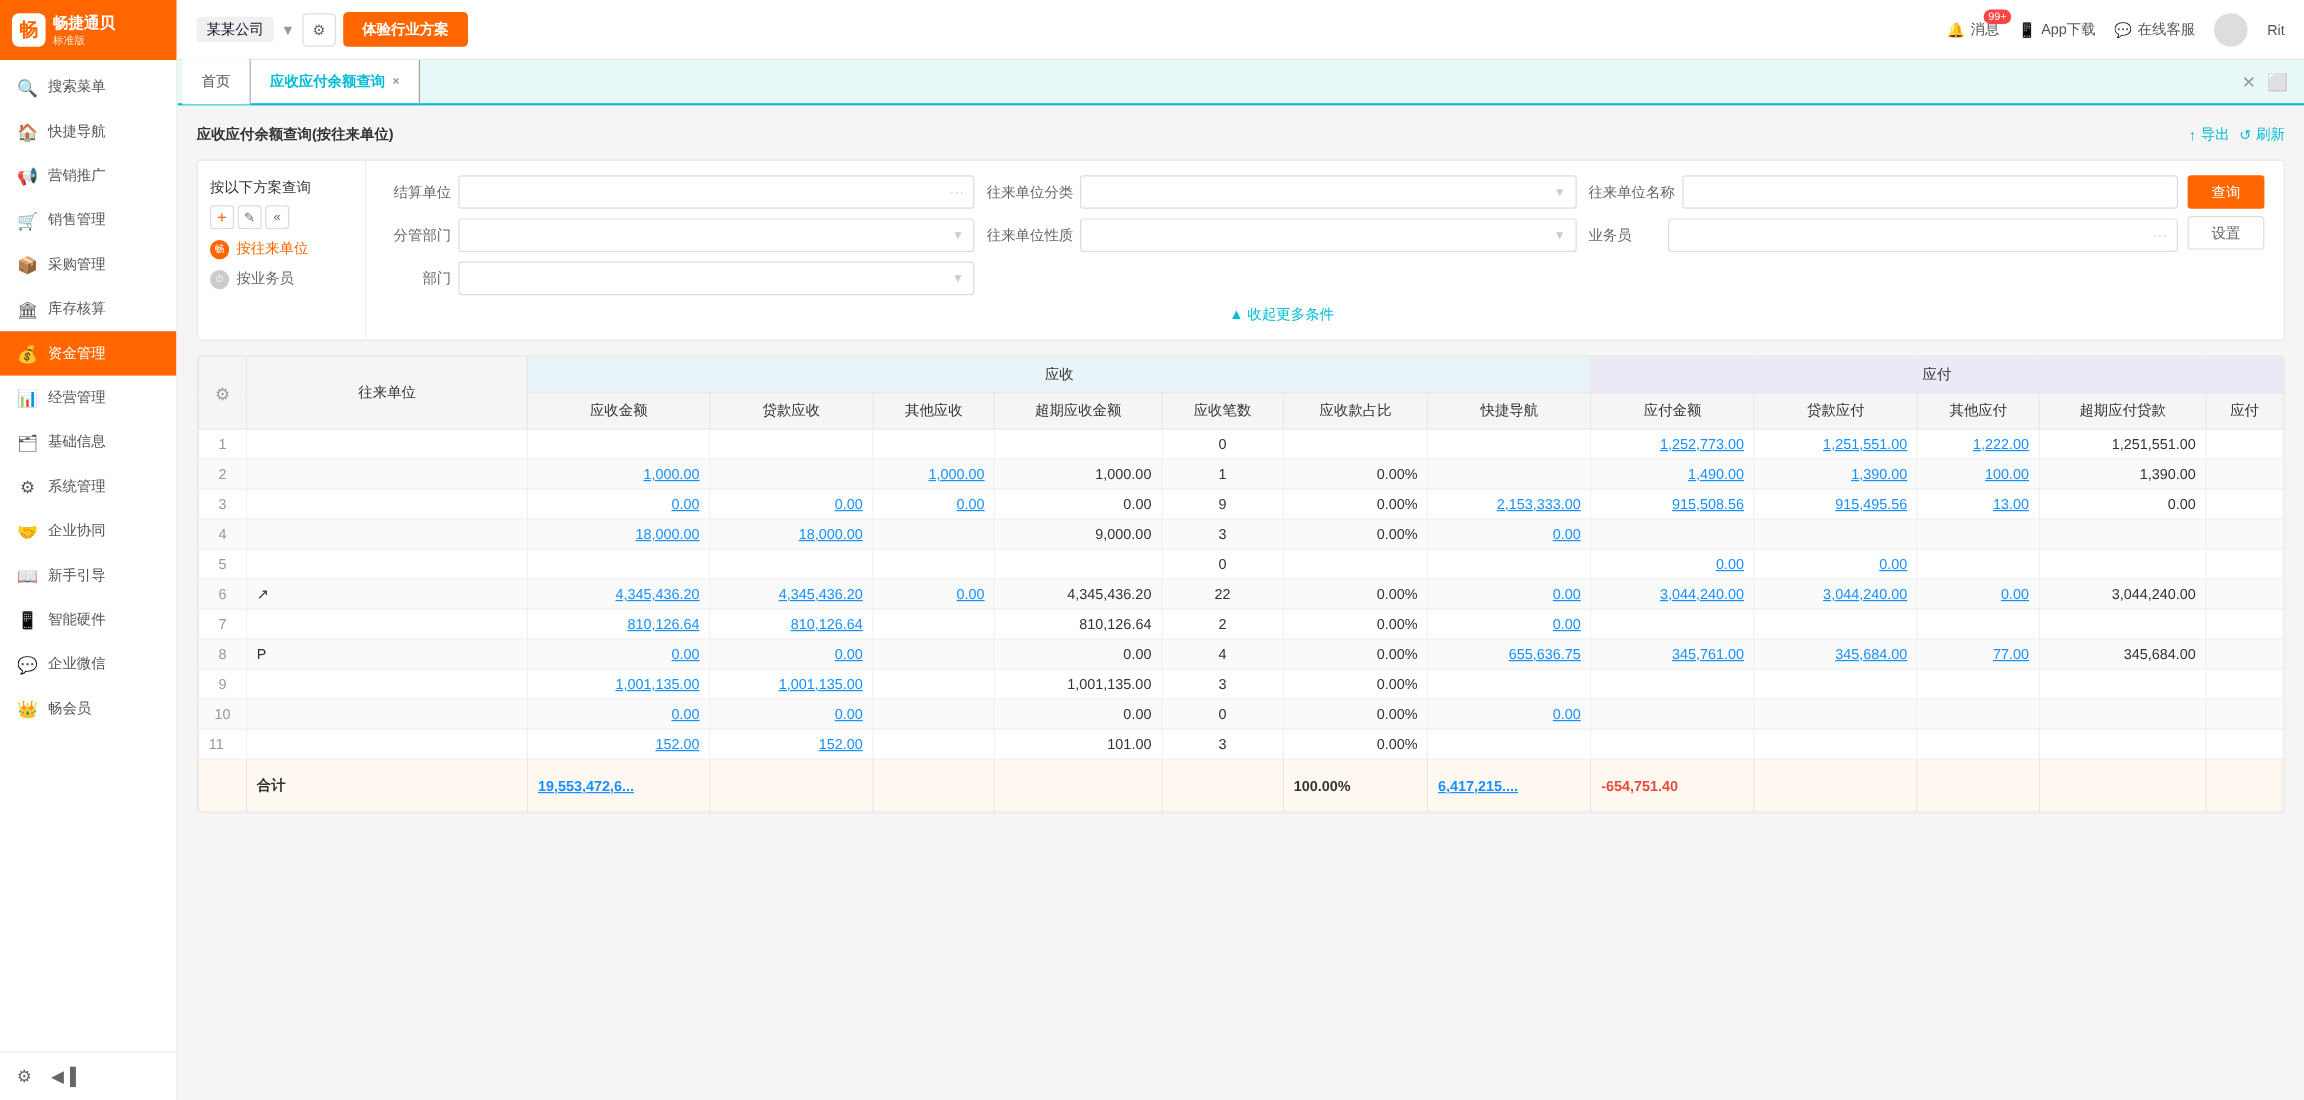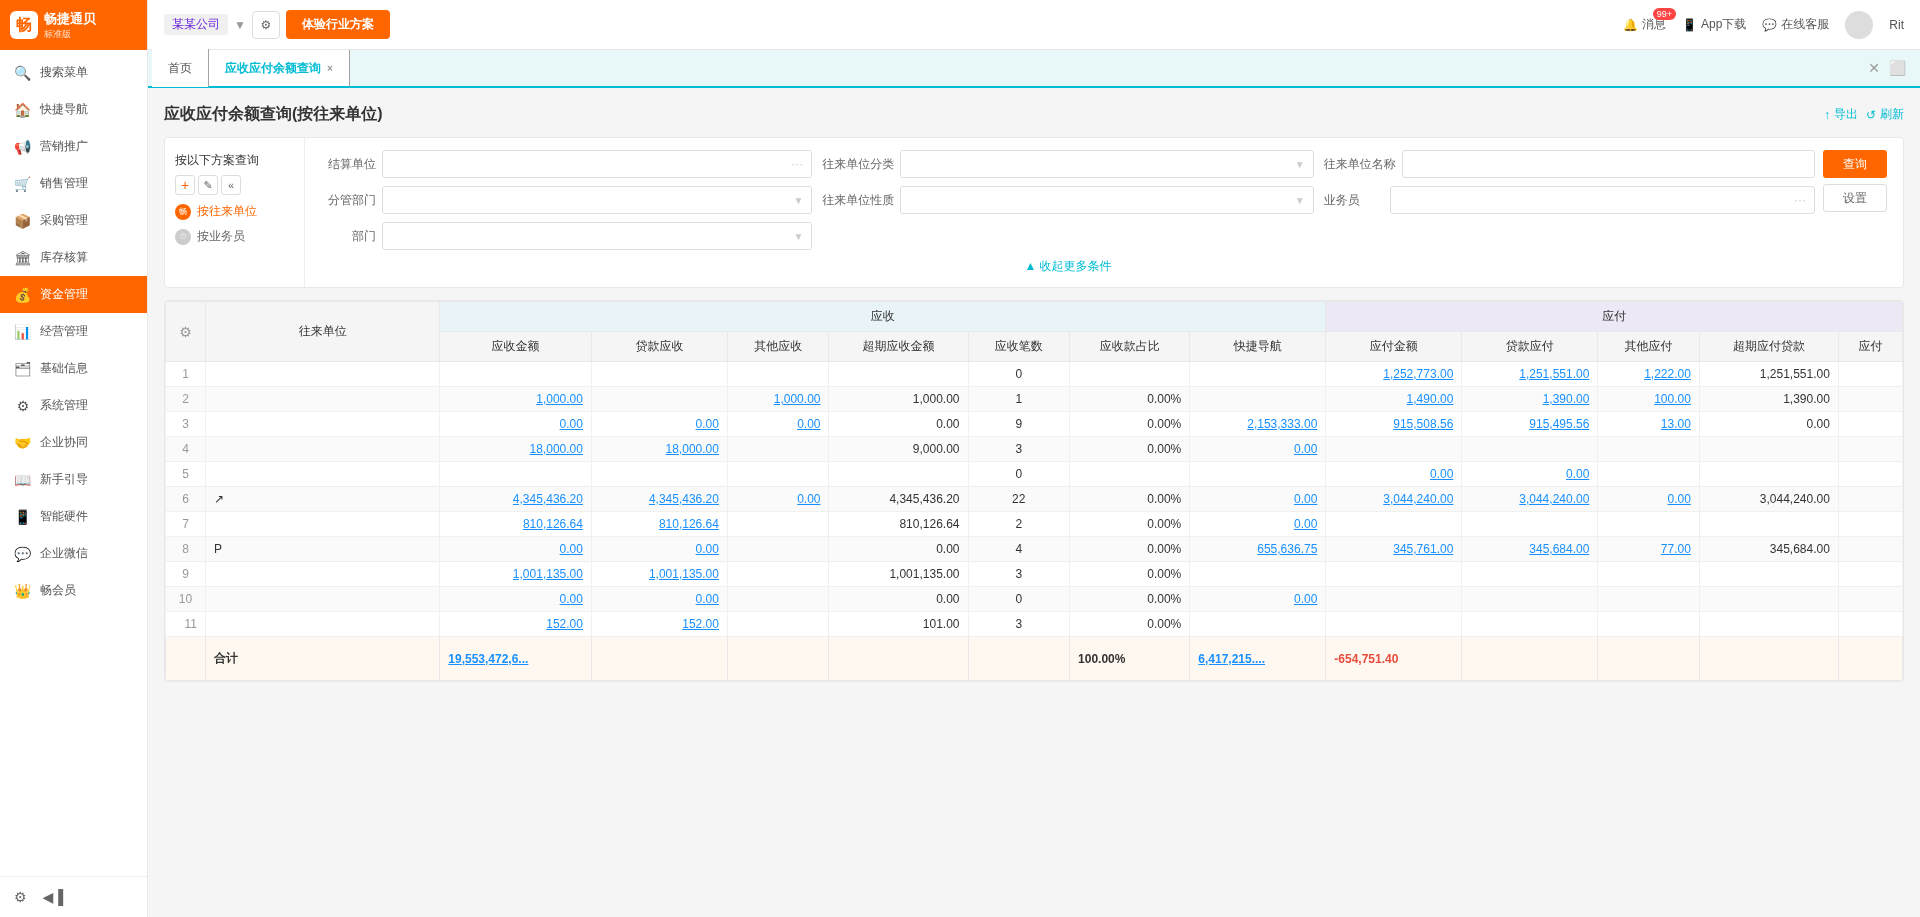--- a/index.html
+++ b/index.html
@@ -45,21 +45,21 @@
     .tab-item { padding: 0 16px; height: 38px; display: flex; align-items: center; gap: 6px; cursor: pointer; color: #555; font-size: 12px; border-right: 1px solid #a3a3a3; }
     .tab-item.active { background: #fff; color: #00bcd4; font-weight: bold; border-bottom: 2px solid #00bcd4; margin-bottom: -2px; }
     .tab-close { color: #999; font-size: 10px; cursor: pointer; }
     .tab-home { background: #fff; }
 
     
     .content-area { flex: 1; overflow-y: auto; background: #f5f5f5; padding: 16px; }
 
     
     .page-header { display: flex; align-items: center; justify-content: space-between; margin-bottom: 12px; }
-    .page-title { font-size: 16px; font-weight: bold; color: #333; }
+    .page-title { font-size: 12px; font-weight: bold; color: #333; }
     .page-actions { display: flex; gap: 8px; }
     .action-btn { display: flex; align-items: center; gap: 4px; color: #00bcd4; font-size: 12px; cursor: pointer; }
 
     
     .table-container { background: #fff; border: 1px solid #e8e8e8; border-radius: 4px; overflow: hidden; }
     .table-wrapper { overflow-x: auto; }
     table { width: 100%; border-collapse: collapse; font-size: 12px; }
     thead tr th { background: #f5f5f5; border: 1px solid #e8e8e8; padding: 6px 8px; text-align: center; white-space: nowrap; color: #333; font-weight: normal; }
     tbody tr td { border: 1px solid #f0f0f0; padding: 5px 8px; text-align: right; color: #333; white-space: nowrap; }
     tbody tr td:nth-child(2) { text-align: left; }
@@ -154,21 +154,21 @@
         <div style="cursor:pointer; color:#666; font-size:14px;">⚙</div>
         <div style="cursor:pointer; color:#666; font-size:14px;">◀▐</div>
       </div>
     </div>
   </div>
 
   <div class="main-area">
 
     <div class="topbar">
       <div class="topbar-breadcrumb">
-        <span class="topbar-path" style="color:#6d28d9; font-size:12px; background:#f0f0f0; padding:2px 8px; border-radius:3px;">某某公司</span>
+        <span class="topbar-path" style="color:#0f172a; font-size:12px; background:#f0f0f0; padding:2px 8px; border-radius:3px;">某某公司</span>
         <span class="topbar-dropdown">▼</span>
         <div class="topbar-gear">⚙</div>
         <button class="topbar-btn">体验行业方案</button>
       </div>
       <div class="topbar-right">
         <div class="topbar-notice">
           <span>🔔</span>
           <span>消息</span>
           <span class="badge">99+</span>
         </div>
@@ -488,21 +488,21 @@
                   <td style="text-align: center;">0</td>
                   <td>0.00%</td>
                   <td style="color: rgb(24, 144, 255); text-decoration: underline; cursor: pointer;">0.00</td>
                   <td></td>
                   <td></td>
                   <td></td>
                   <td></td>
                   <td></td>
                 </tr>
                 <tr style="background: rgb(255, 255, 255);">
-                  <td style="text-align: right;">11</td>
+                  <td style="text-align: left;">11</td>
                   <td style="text-align: left;"></td>
                   <td style="color: rgb(24, 144, 255); text-decoration: underline; cursor: pointer;">152.00</td>
                   <td style="color: rgb(24, 144, 255); text-decoration: underline; cursor: pointer;">152.00</td>
                   <td></td>
                   <td>101.00</td>
                   <td style="text-align: center;">3</td>
                   <td>0.00%</td>
                   <td></td>
                   <td></td>
                   <td></td>

